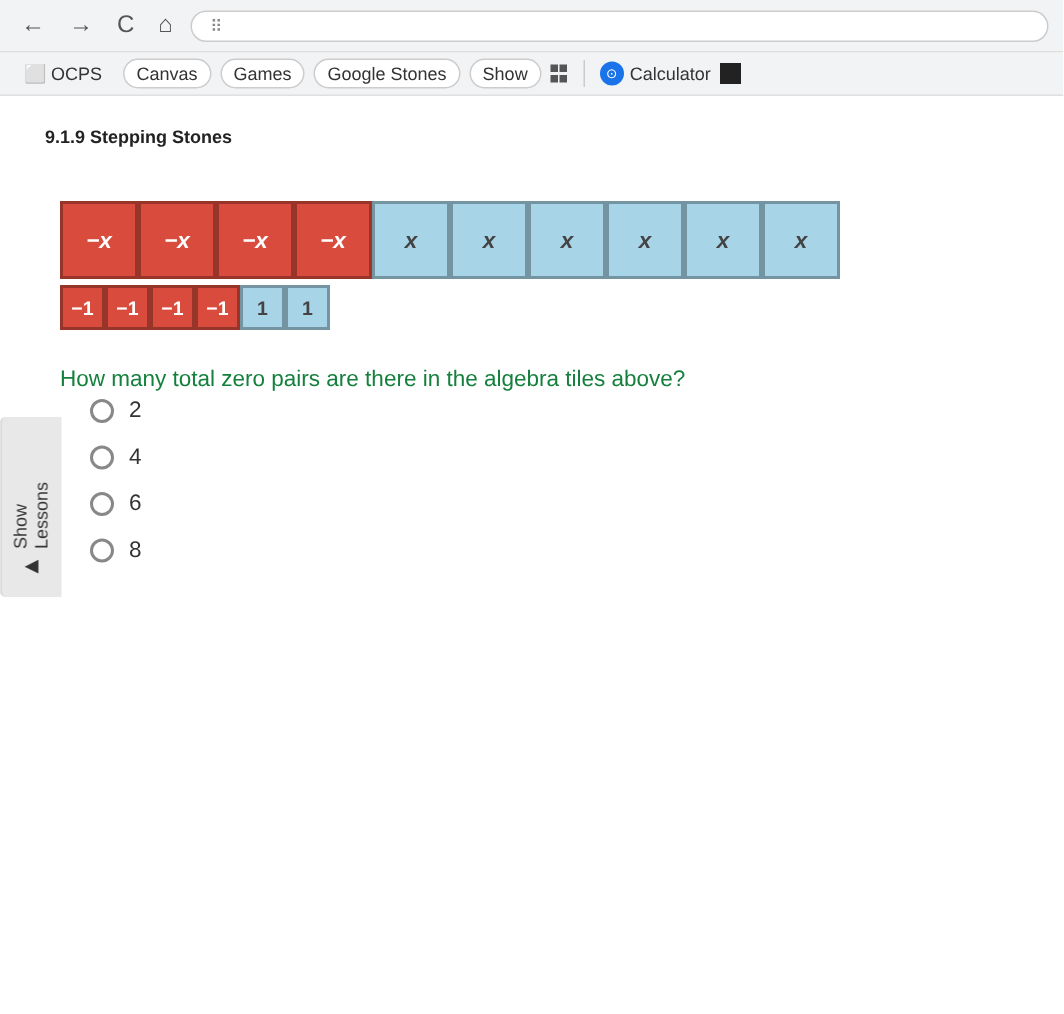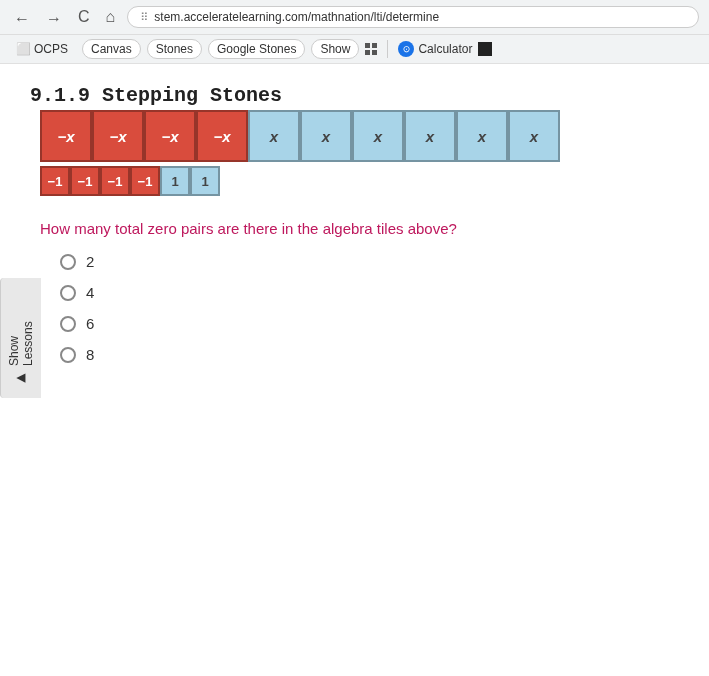--- a/index.html
+++ b/index.html
@@ -112,25 +112,24 @@
     }
 
     
     .main-content {
       padding: 20px 30px;
       background: #fff;
       position: relative;
     }
 
     .page-title {
-      font-size: 20px;
+      font-size: 12px;
       font-weight: bold;
       color: #222;
-      margin-bottom: 3px;
-      font-family: Liberation Mono, monospace;
+      margin-bottom: 36px;
     }
 
     
     .tiles-area {
       margin-bottom: 24px;
       margin-left: 10px;
     }
 
     .tiles-row {
       display: flex;
@@ -216,22 +215,22 @@
     .tile-one.neg-one {
       background-color: #d94c3d;
     }
 
     .tile-one.pos-one {
       background-color: #a8d4e8;
     }
 
     .question-text {
       font-size: 15px;
-      color: #be185d;
-      margin-bottom: 16px;
+      color: #15803d;
+      margin-bottom: 4px;
       margin-left: 10px;
     }
 
     
     .choices {
       display: flex;
       flex-direction: column;
       gap: 14px;
       margin-left: 30px;
     }
@@ -294,34 +293,33 @@
 </head>
 <body>
 
 <div class="browser-bar">
   <button class="nav-btn">←</button>
   <button class="nav-btn">→</button>
   <button class="nav-btn">C</button>
   <button class="nav-btn">⌂</button>
   <div class="address-bar">
     <span class="address-icon">⠿</span>
-    <span>stem.acceleratelearning.com/mathnation/lti/determine</span>
   </div>
 </div>
 
 <div class="bookmarks-bar">
   <div class="bookmark-item">
     <span>⬜</span>
     <span>OCPS</span>
   </div>
   <div class="bookmark-item pill">
     <span>Canvas</span>
   </div>
   <div class="bookmark-item pill">
-    <span>Stones</span>
+    <span>Games</span>
   </div>
   <div class="bookmark-item pill">
     <span>Google Stones</span>
   </div>
   <div class="bookmark-item pill">
     <span>Show</span>
   </div>
   <div class="grid-icon">
     <span></span>
       <span></span>

